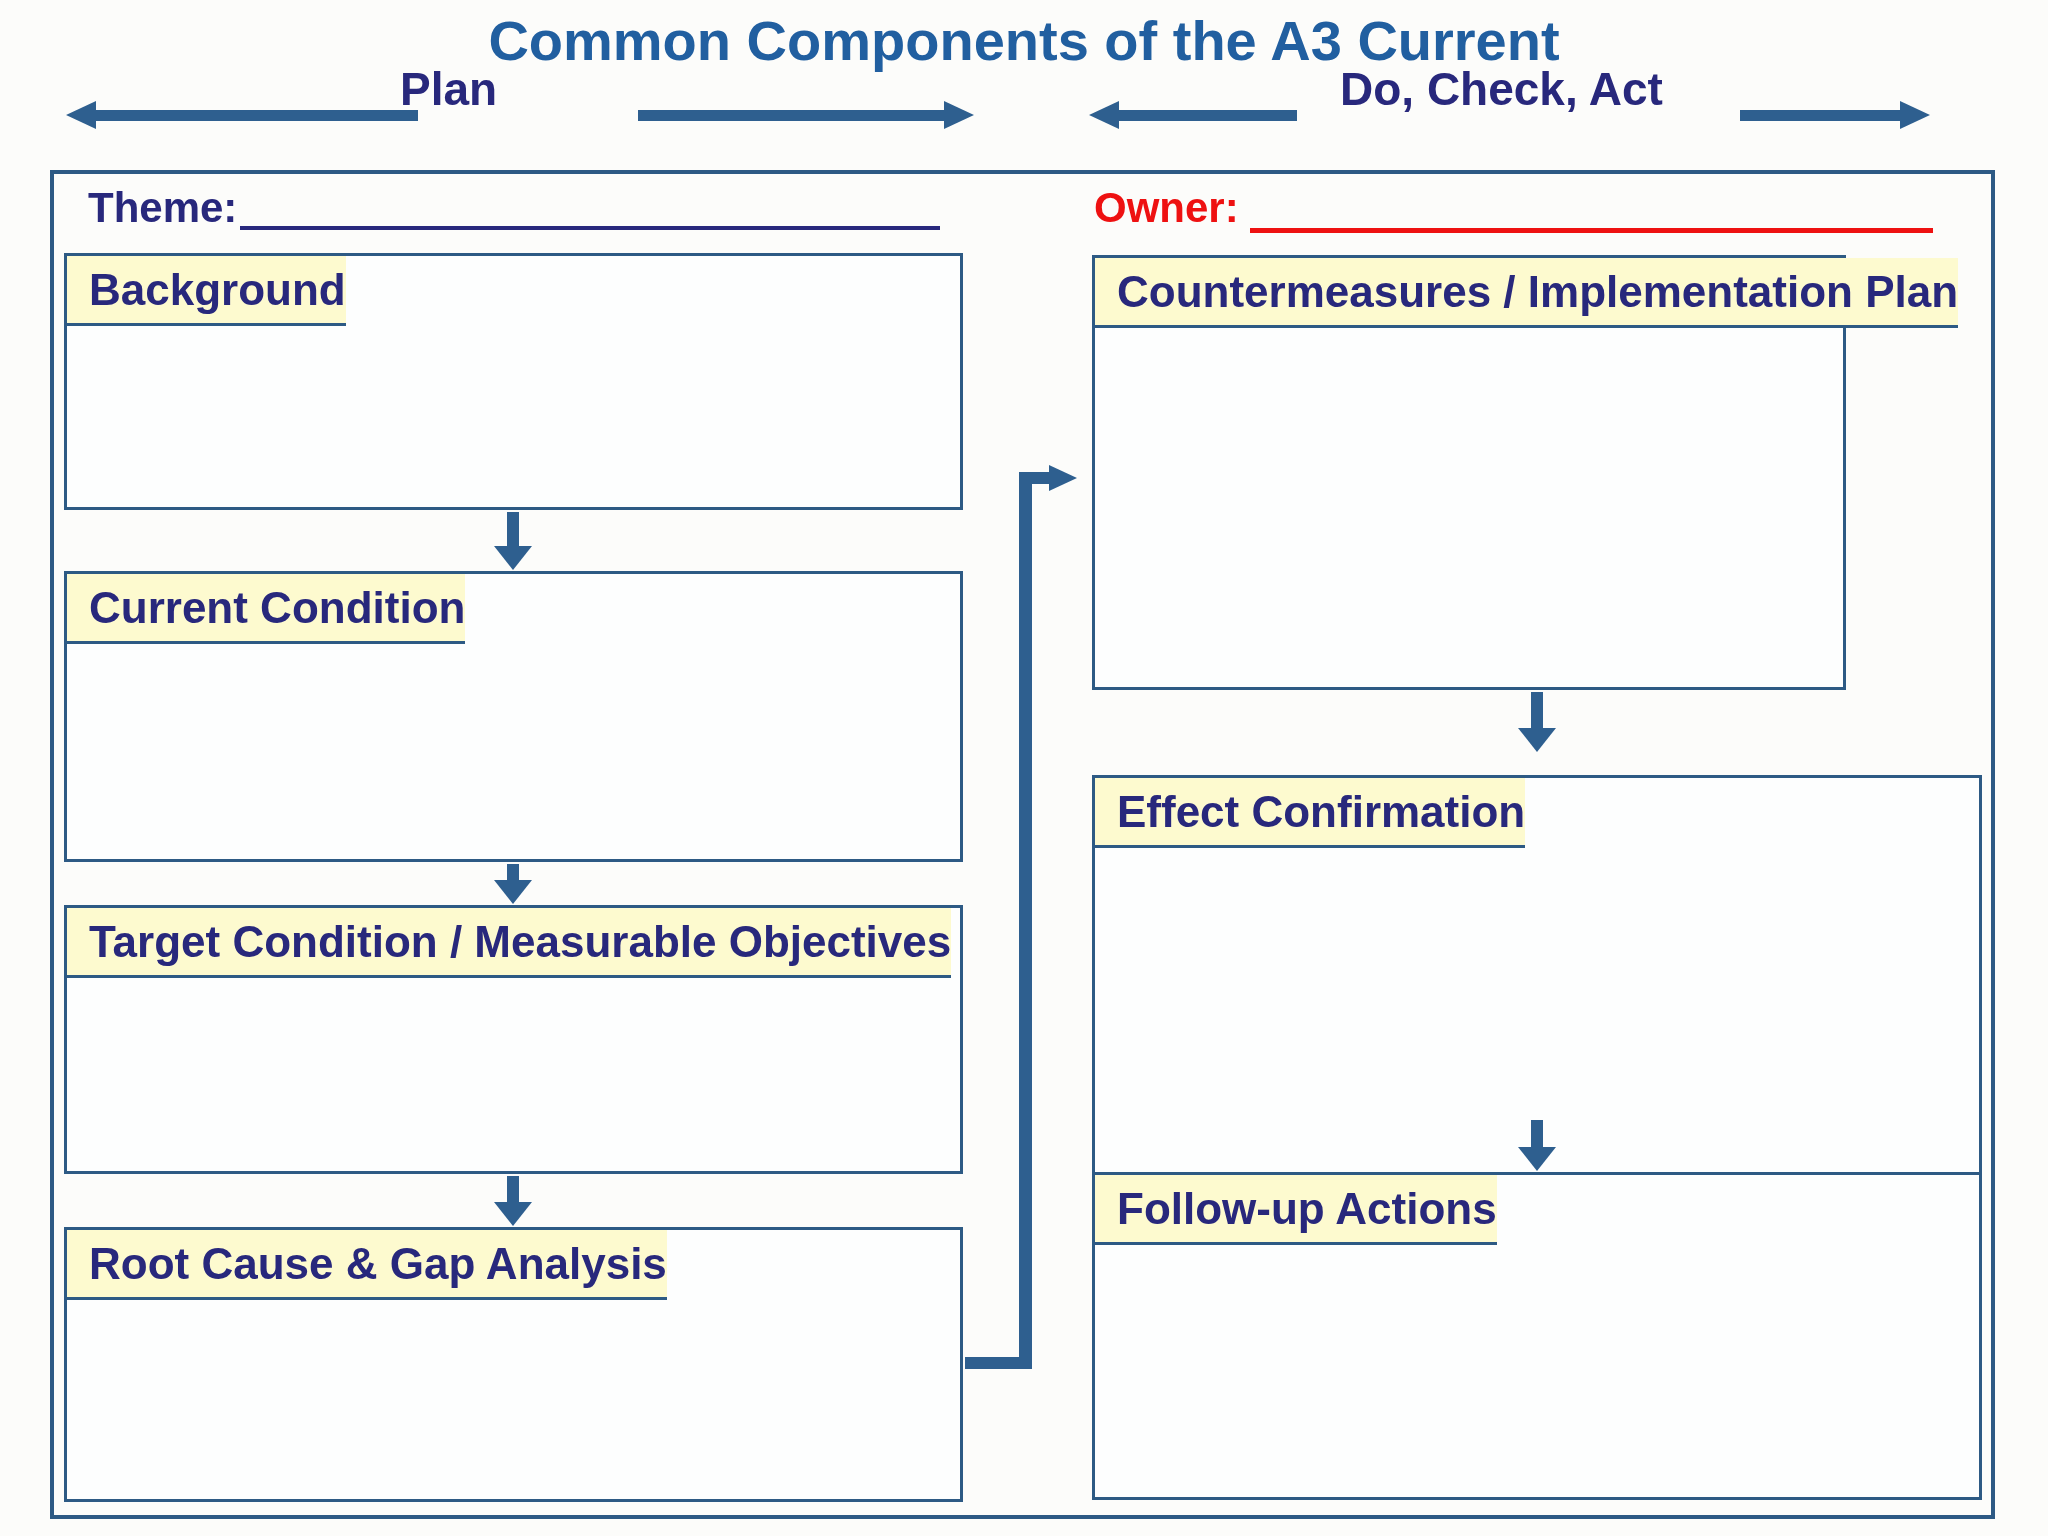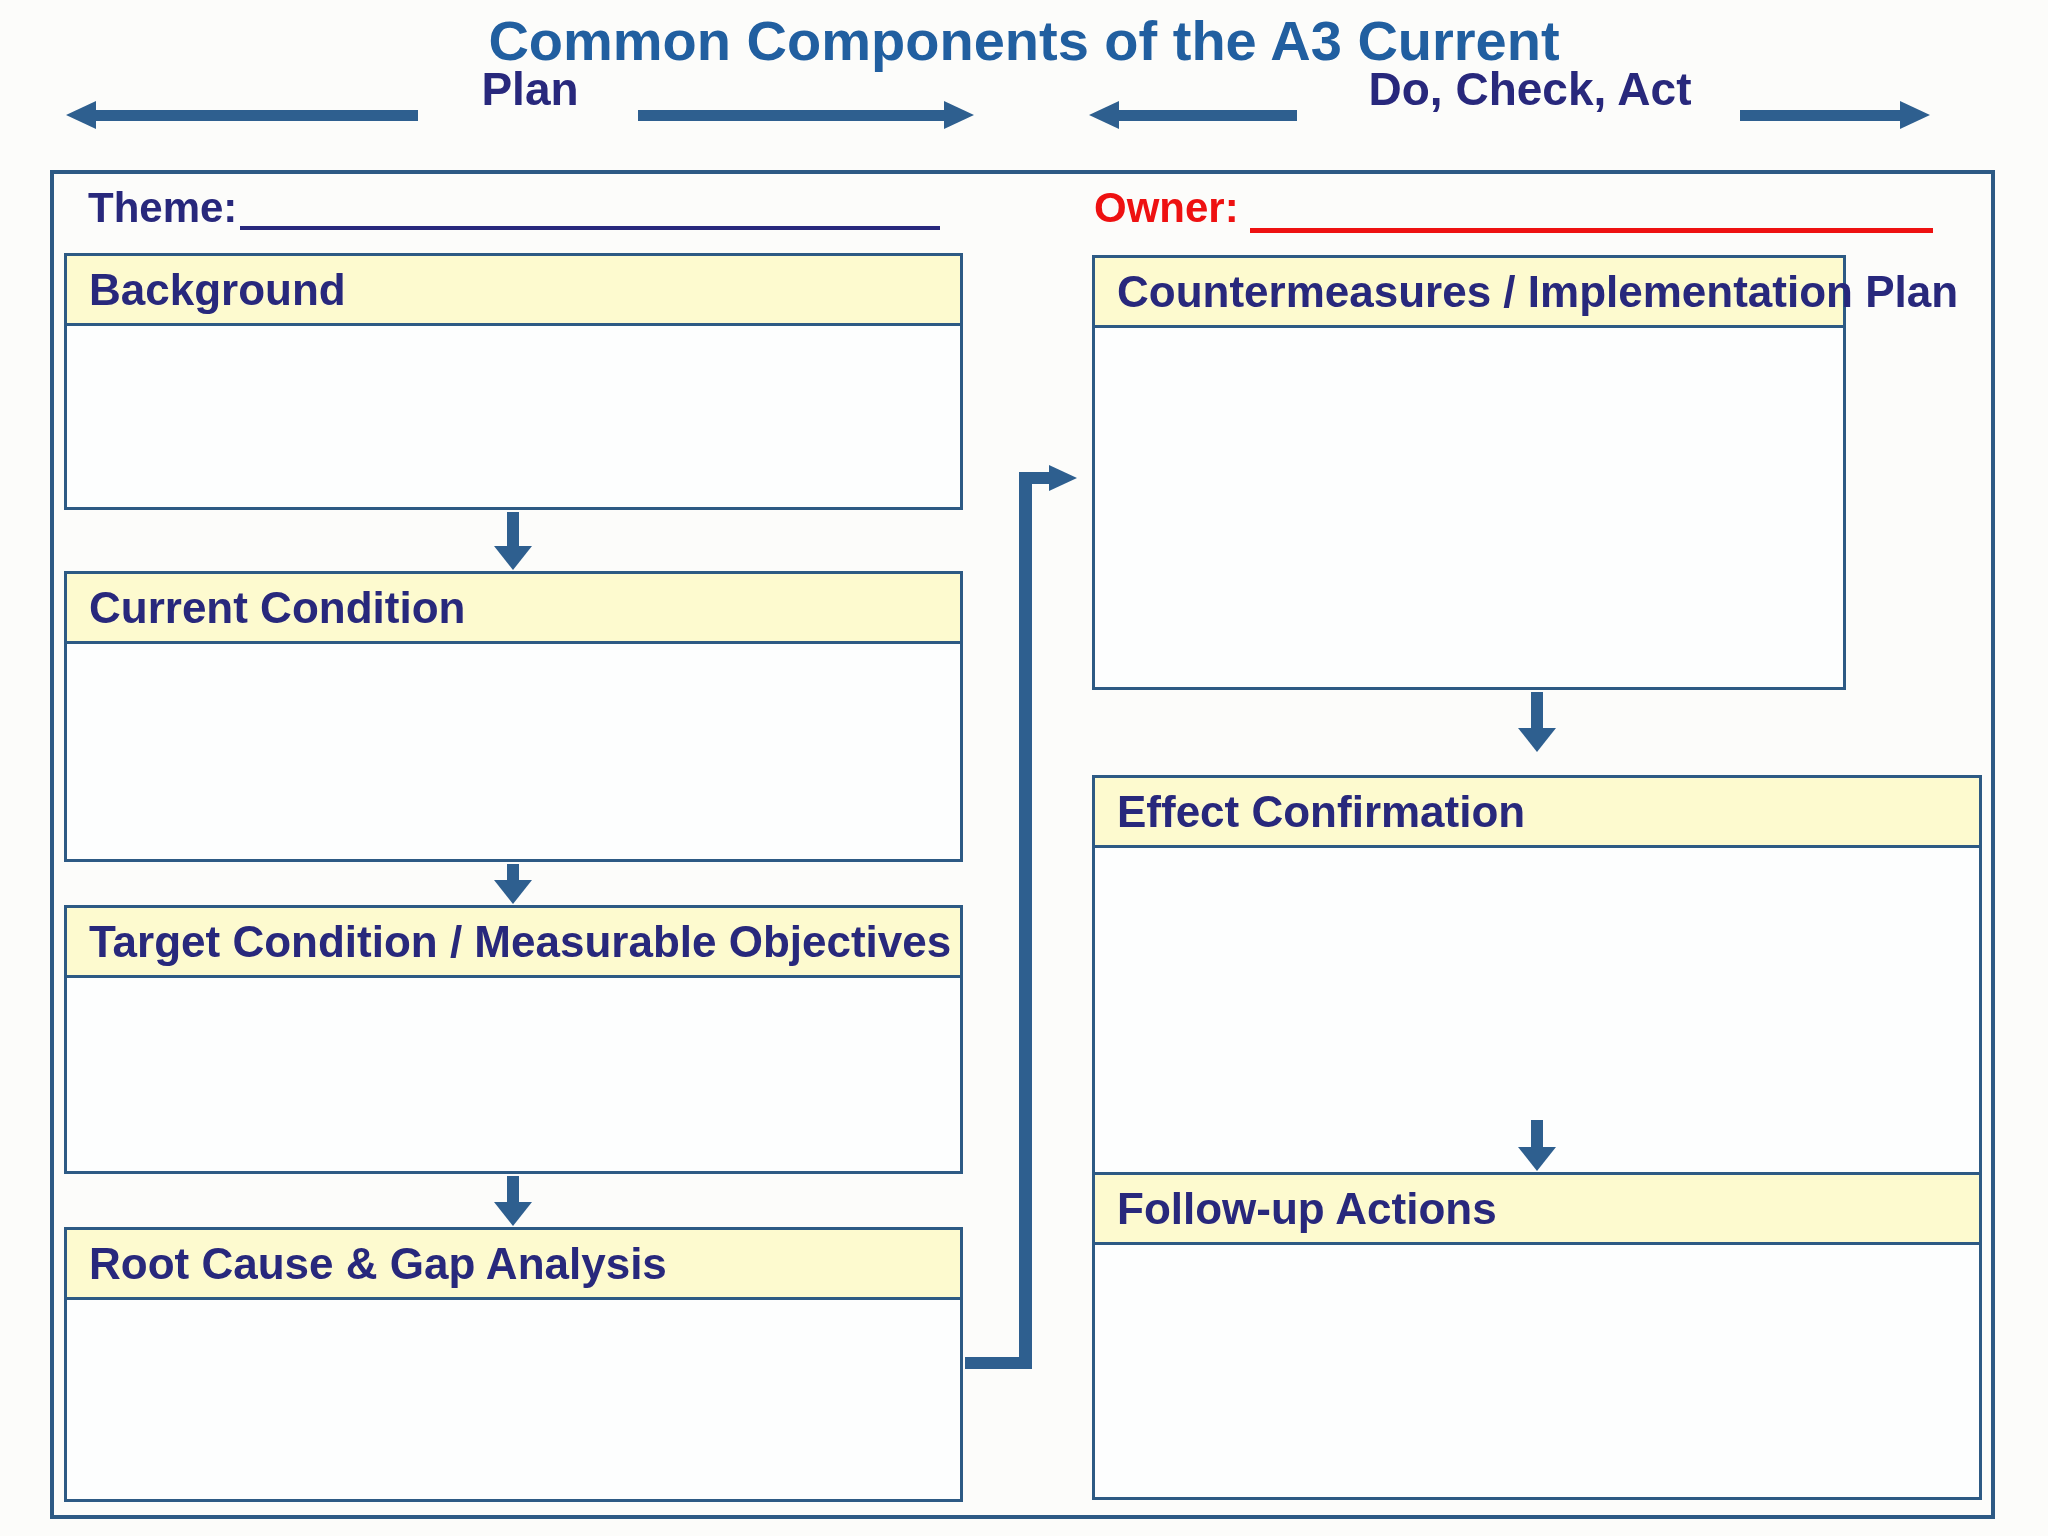--- a/index.html
+++ b/index.html
@@ -21,21 +21,20 @@
     font-family:"Liberation Sans", sans-serif;
   }
   .page-title{
     position:absolute;left:0;top:8px;width:100%;
     text-align:center;
     font-size:56px;font-weight:bold;color:var(--title-blue);
     letter-spacing:0px;
   }
   .phase-label{
     position:absolute;top:62px;
-    text-align:center;
     font-size:46px;font-weight:bold;color:var(--navy);
   }
   .phase-plan{left:400px;width:260px;}
   .phase-dca{left:1340px;width:380px;}
 
   
   .harrow{position:absolute;top:101px;height:28px;display:flex;align-items:center;}
   .harrow .shaft{flex:1;height:11px;background:var(--arrow);}
   .head-left{width:0;height:0;border-top:14px solid transparent;border-bottom:14px solid transparent;border-right:30px solid var(--arrow);}
   .head-right{width:0;height:0;border-top:14px solid transparent;border-bottom:14px solid transparent;border-left:30px solid var(--arrow);}
@@ -57,21 +56,21 @@
   .blank-line{position:absolute;}
   .theme-line{left:240px;top:226px;width:700px;height:4px;background:var(--navy);}
   .owner-line{left:1250px;top:228px;width:683px;height:5px;background:var(--red);}
 
   
   .box{
     position:absolute;
     border:3px solid var(--border);
     background:var(--body-bg);
     box-sizing:border-box;
-    display:flex;flex-direction:column;
+    display:flex;flex-direction:row;
   }
   .box-header{
     height:70px;flex:0 0 70px;
     background:var(--yellow);
     border-bottom:3px solid var(--border);
     box-sizing:border-box;
     display:flex;align-items:center;
     padding-left:22px;
     font-size:44px;font-weight:bold;color:var(--navy);
     white-space:nowrap;

